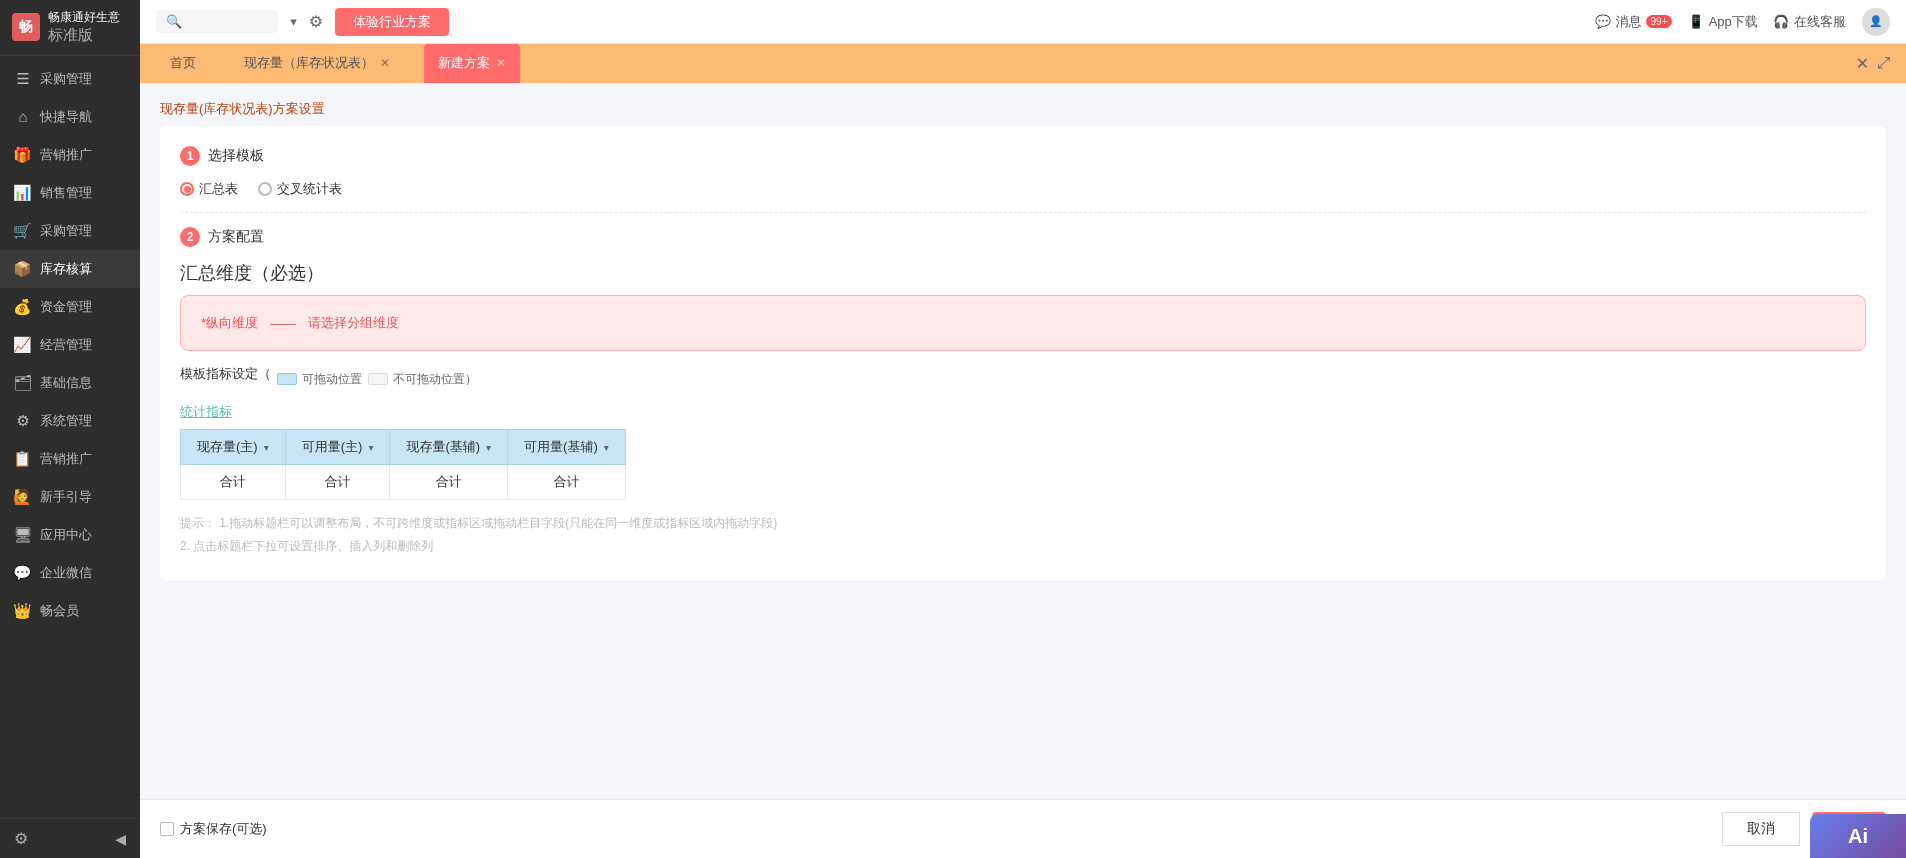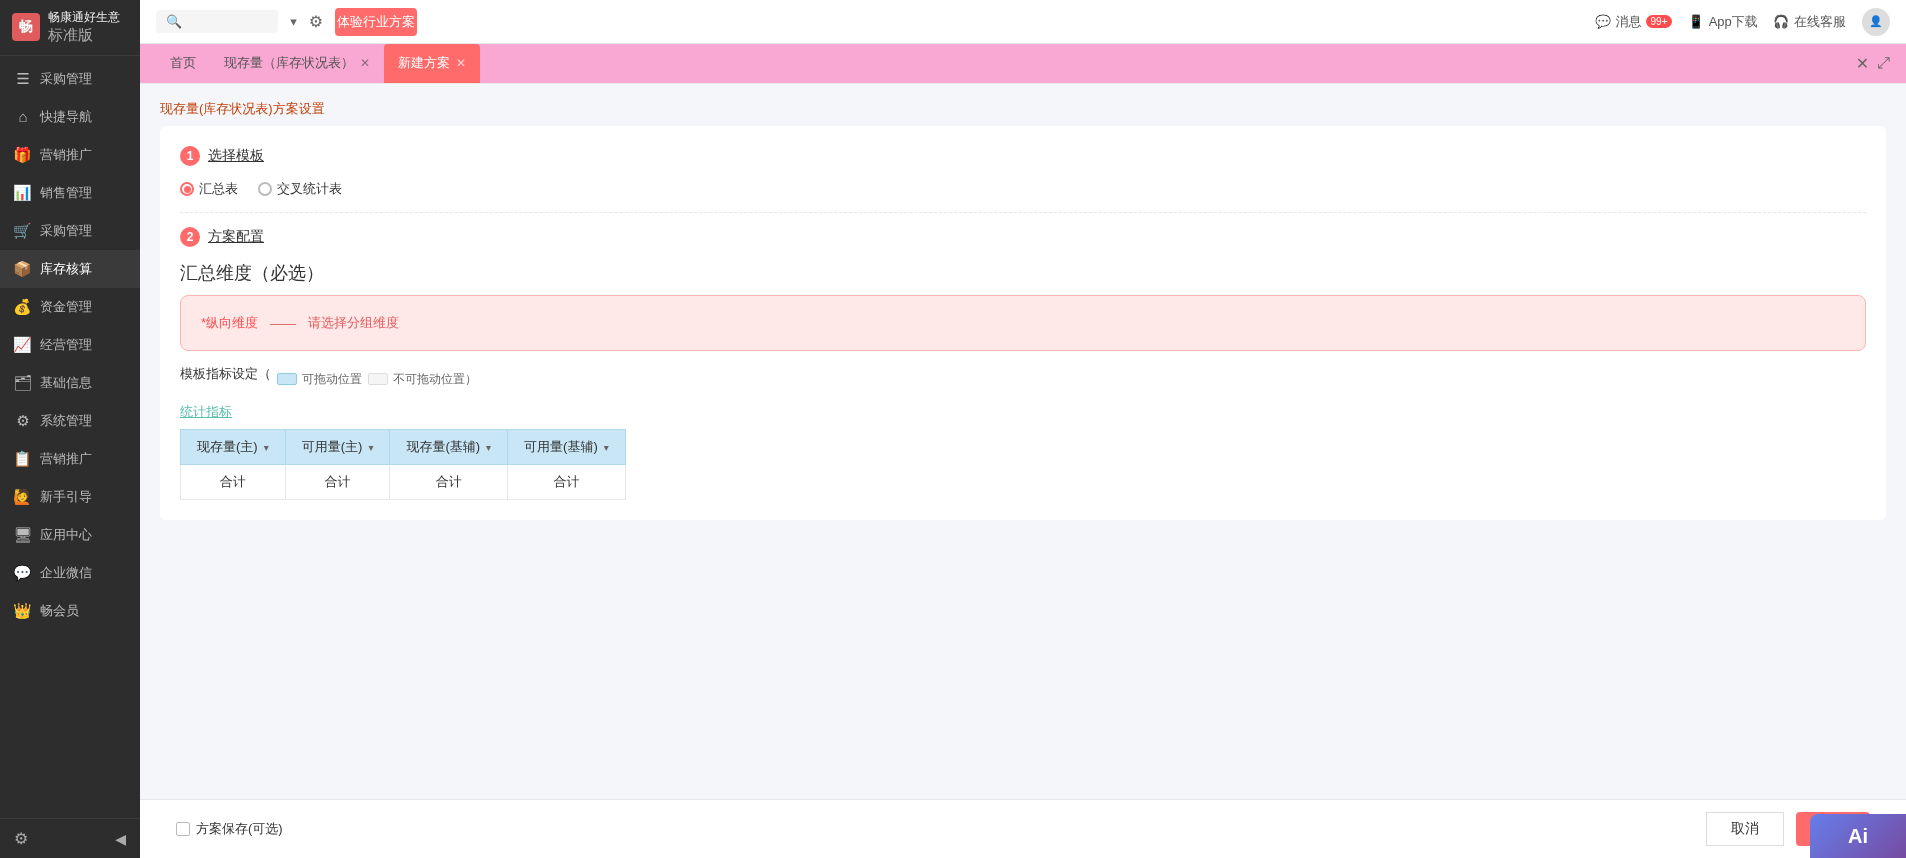--- a/index.html
+++ b/index.html
@@ -87,21 +87,21 @@
       font-size: 12px;
       color: #666;
       width: 80px;
     }
     .topbar-gear { cursor: pointer; color: #666; font-size: 16px; }
     .topbar-btn {
       background: #ff6b6b;
       color: white;
       border: none;
       border-radius: 4px;
-      padding: 5px 2px;
+      padding: 5px 18px;
       cursor: pointer;
       font-size: 13px;
     }
     .topbar-right {
       margin-left: auto;
       display: flex;
       align-items: center;
       gap: 16px;
       font-size: 13px;
       color: #555;
@@ -118,27 +118,28 @@
     .user-avatar {
       width: 28px; height: 28px;
       background: #ddd;
       border-radius: 50%;
       display: flex; align-items: center; justify-content: center;
       font-size: 12px; color: #888;
     }
 
     
     .tabbar {
-      background: #f9a8d4;
+      background: #fdba74;
       display: flex;
       align-items: center;
       padding: 0 16px;
       border-bottom: 1px solid #e8e8e8;
       height: 40px;
       flex-shrink: 0;
+      gap: 20px;
     }
     .tab {
       display: flex;
       align-items: center;
       gap: 6px;
       padding: 0 14px;
       height: 100%;
       font-size: 13px;
       cursor: pointer;
       color: #555;
@@ -180,21 +181,21 @@
       margin-bottom: 14px;
     }
     .step-num {
       width: 20px; height: 20px;
       background: #ff6b6b;
       color: white;
       border-radius: 50%;
       display: flex; align-items: center; justify-content: center;
       font-size: 12px; font-weight: bold;
     }
-    .step-title { font-size: 14px; font-weight: 500; color: #333; text-decoration: underline; }
+    .step-title { font-size: 14px; font-weight: 500; color: #333; }
 
     .radio-group {
       display: flex;
       align-items: center;
       gap: 20px;
     }
     .radio-item {
       display: flex;
       align-items: center;
       gap: 5px;
@@ -290,21 +291,21 @@
     .tips {
       margin-top: 14px;
       font-size: 12px;
       color: #bbb;
     }
     .tips p { margin-bottom: 4px; line-height: 1.6; }
 
     .footer-bar {
       background: #fff;
       border-top: 1px solid #e8e8e8;
-      padding: 12px 36px;
+      padding: 12px 20px;
       display: flex;
       align-items: center;
       flex-shrink: 0;
     }
     .save-option {
       display: flex;
       align-items: center;
       gap: 6px;
       font-size: 13px;
       color: #333;
@@ -573,20 +574,24 @@
         <tbody>
           <tr>
             <td>合计</td>
             <td>合计</td>
             <td>合计</td>
             <td>合计</td>
           </tr>
         </tbody>
       </table>
 
+      <div class="tips">
+        <p>提示：  1.拖动标题栏可以调整布局，不可跨维度或指标区域拖动栏目字段(只能在同一维度或指标区域内拖动字段)</p>
+        <p>         2. 点击标题栏下拉可设置排序、插入列和删除列</p>
+      </div>
 
     </div>
   </div>
 
   <div class="footer-bar">
     <div class="save-option">
       <div class="checkbox-box"></div>
       <span>方案保存(可选)</span>
     </div>
     <div class="footer-actions">

